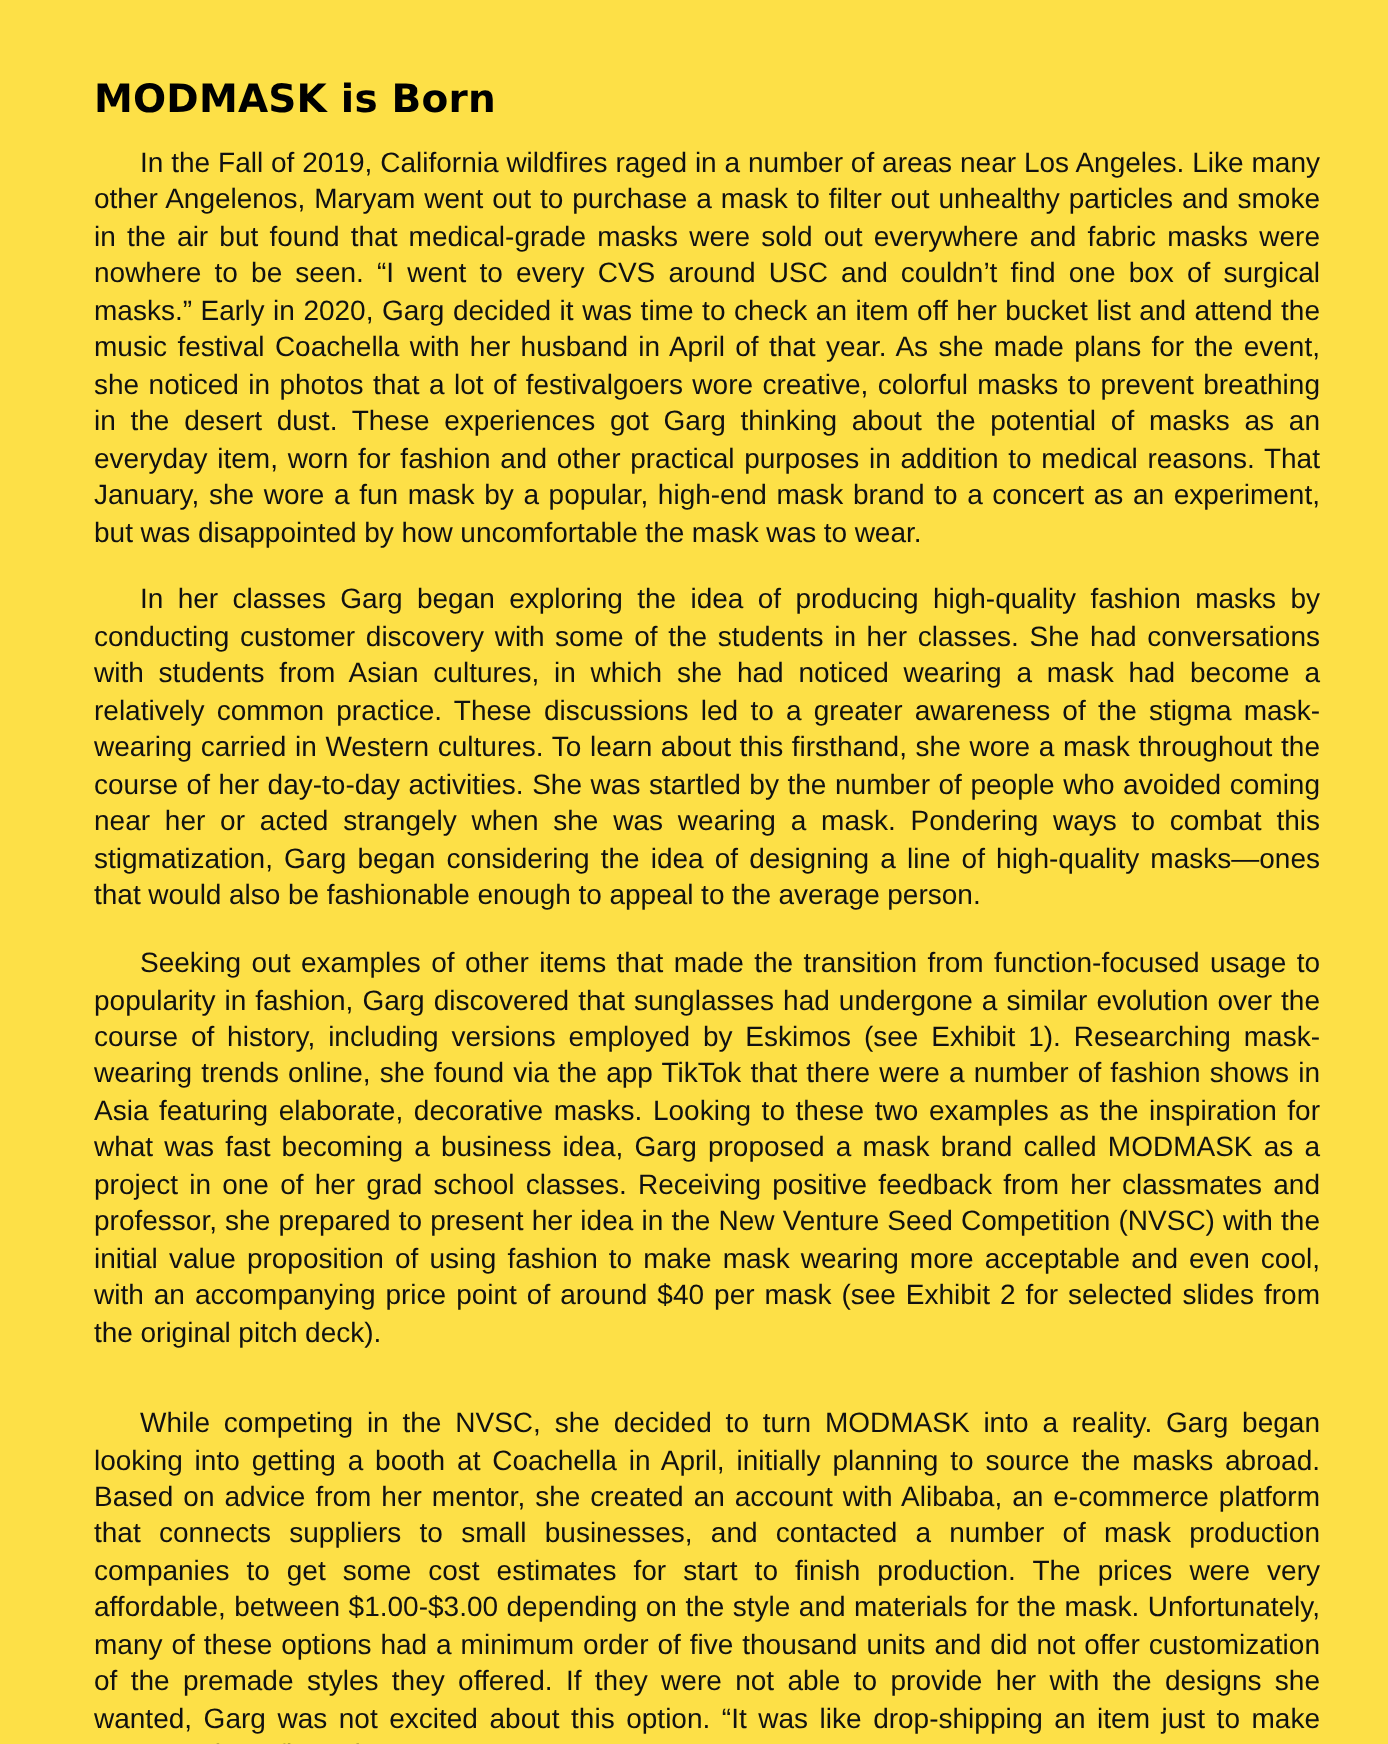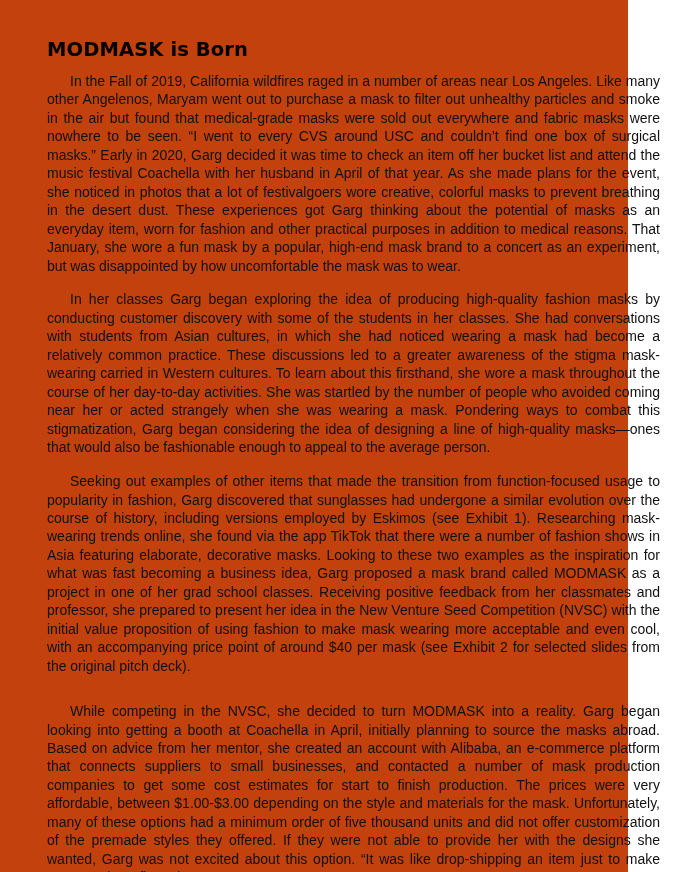--- a/index.html
+++ b/index.html
@@ -9,23 +9,23 @@
   }
   body {
     width: 694px;
     height: 872px;
     overflow: hidden;
     font-family: "Liberation Serif", "DejaVu Serif", serif;
     color: #000000;
   }
   .page {
     position: relative;
-    width: 628px;
+    width: 694px;
     height: 872px;
-    background: #c2410c;
+    background: #fde047;
     box-sizing: border-box;
     padding: 0;
   }
   .content {
     position: absolute;
     left: 47px;
     top: 38px;
     width: 613px;
   }
   .doc-title {

